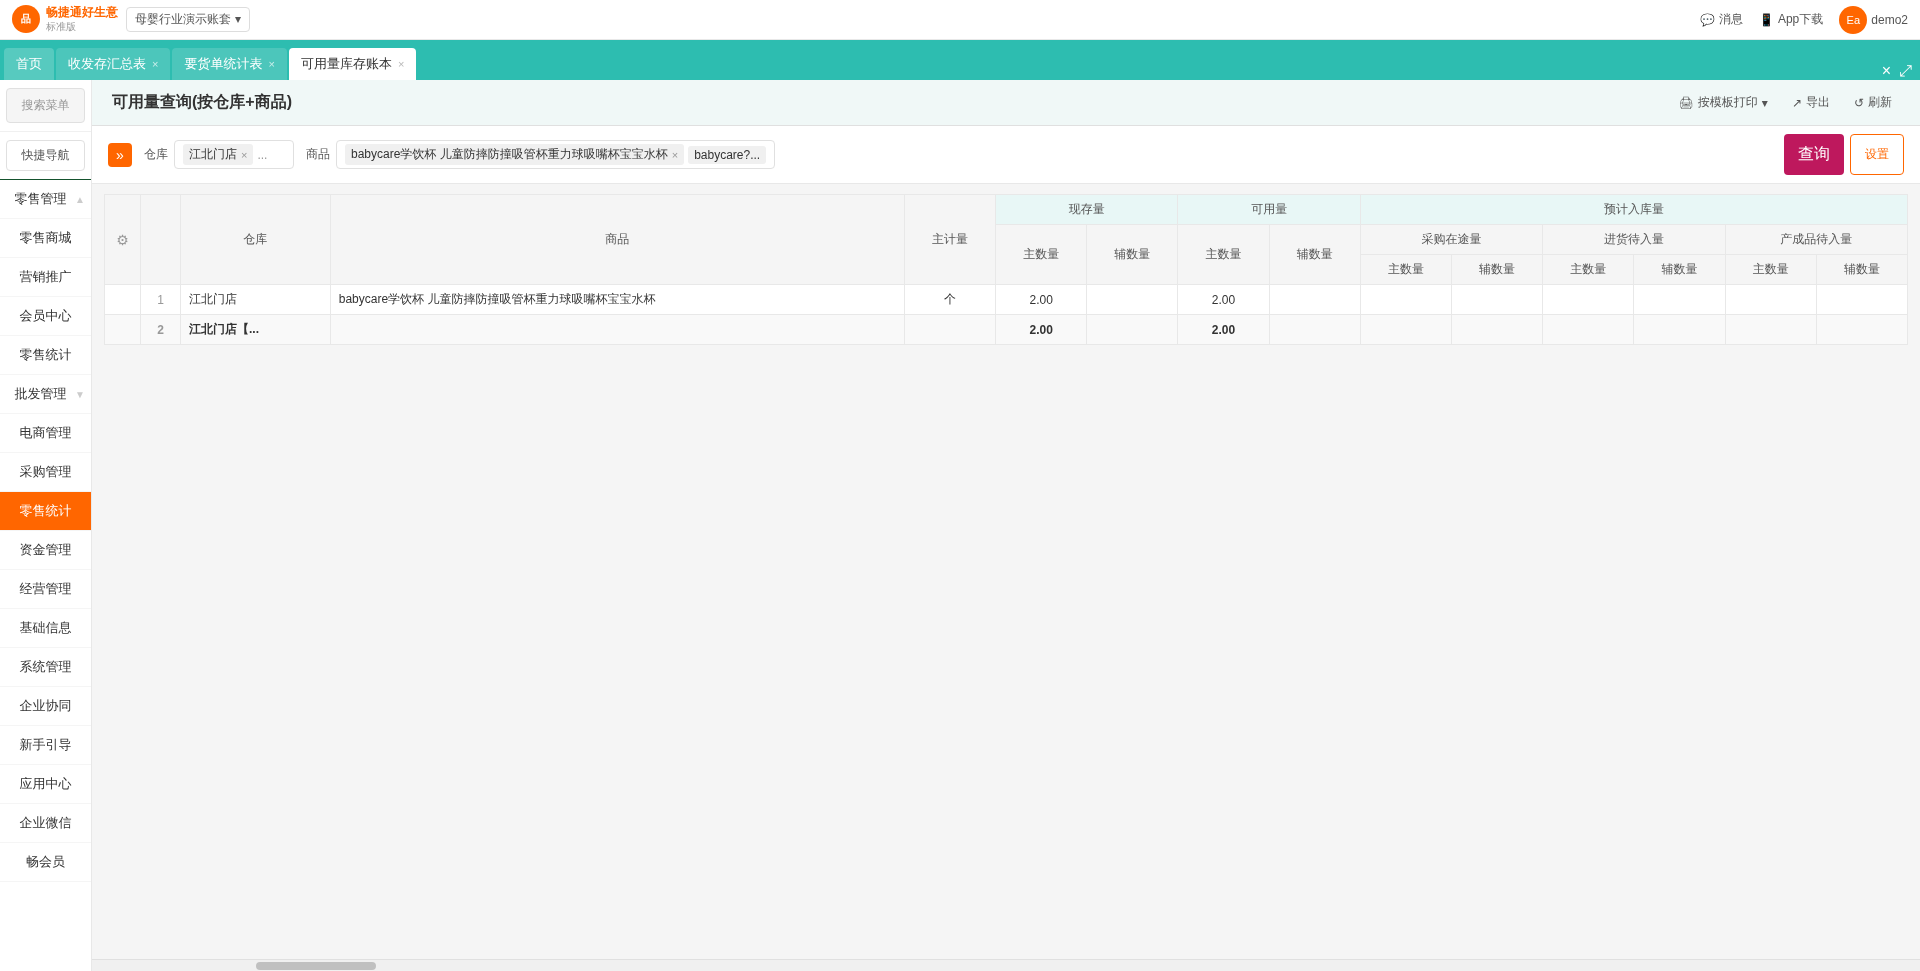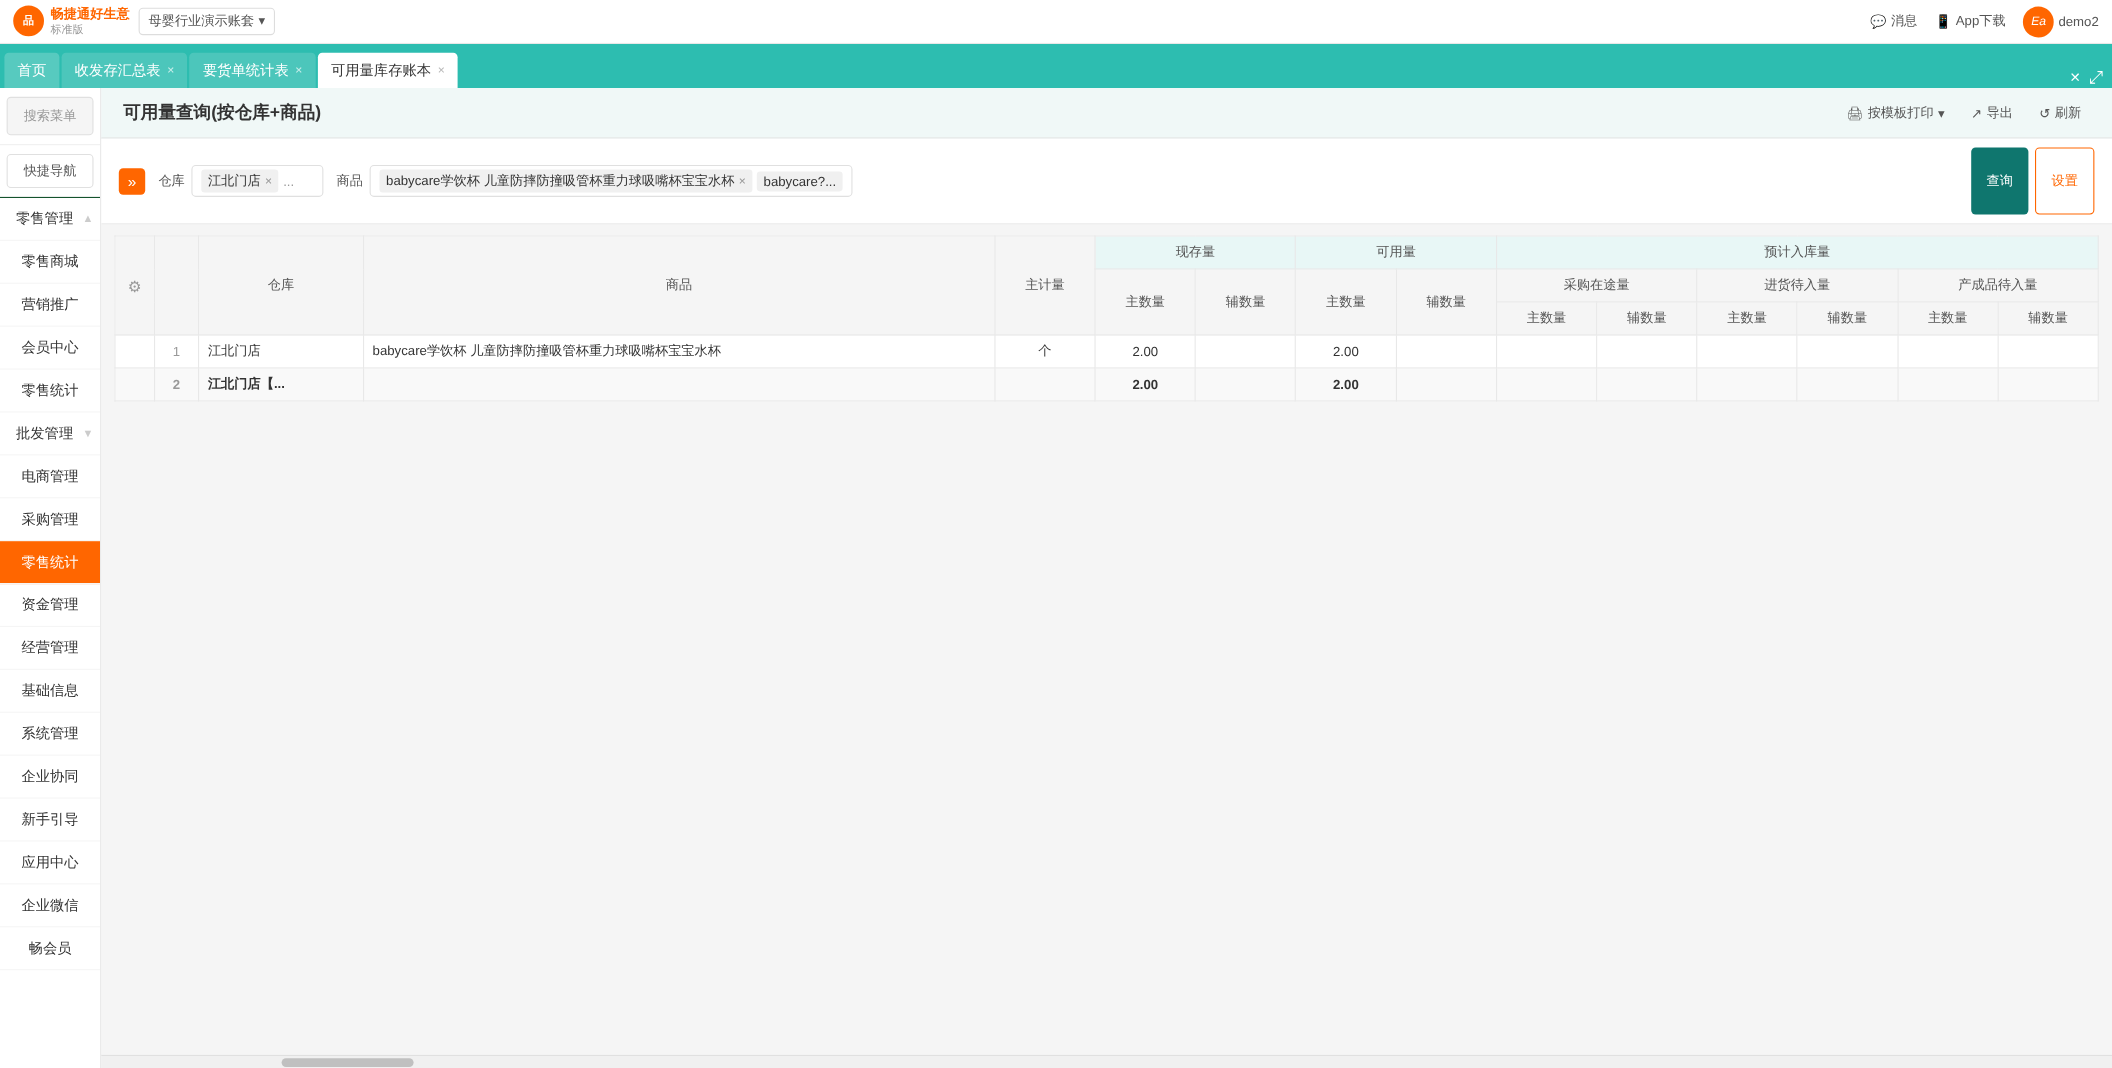--- a/index.html
+++ b/index.html
@@ -22,21 +22,21 @@
     .brand-name { font-size: 12px; color: #ff6600; font-weight: bold; line-height: 1.2; }
     .brand-sub { font-size: 10px; color: #999; }
     .industry-selector {
       display: flex; align-items: center; gap: 4px;
       border: 1px solid #ddd; border-radius: 4px;
       padding: 3px 8px; font-size: 12px; color: #555; cursor: pointer;
       background: #fff;
     }
     .top-bar-right { display: flex; align-items: center; gap: 16px; }
     .top-bar-action { display: flex; align-items: center; gap: 4px; font-size: 12px; color: #555; cursor: pointer; }
-    .avatar { width: 28px; height: 28px; border-radius: 50%; background: #ff6600; display: flex; align-items: center; justify-content: center; color: white; font-size: 11px; font-style: italic; }
+    .avatar { width: 28px; height: 28px; border-radius: 50%; background: #ff6600; display: flex; align-items: center; justify-content: center; color: white; font-size: 11px; }
 
     
     .nav-tabs {
       height: 40px;
       background: #2dbdb0;
       display: flex;
       align-items: flex-end;
       padding: 0 0 0 4px;
       flex-shrink: 0;
       gap: 2px;
@@ -119,26 +119,26 @@
     }
     .filter-tag {
       display: inline-flex; align-items: center; gap: 4px;
       background: #f0f0f0; border-radius: 3px; padding: 2px 6px;
       font-size: 12px; color: #333;
     }
     .filter-tag .remove { color: #999; cursor: pointer; font-size: 11px; }
     .filter-ellipsis { color: #999; font-size: 12px; }
     .filter-actions { margin-left: auto; display: flex; gap: 6px; }
     .btn-query {
-      background: #0f766e; color: white; border: none;
-      padding: 5px 14px; border-radius: 4px; font-size: 12px; cursor: pointer;
+      background: #be185d; color: white; border: none;
+      padding: 5px 14px; border-radius: 4px; font-size: 16px; cursor: pointer;
     }
     .btn-setting {
       background: #fff; color: #ff6600; border: 1px solid #ff6600;
-      padding: 21px 14px; border-radius: 4px; font-size: 12px; cursor: pointer;
+      padding: 11px 14px; border-radius: 4px; font-size: 12px; cursor: pointer;
     }
 
     
     .table-container { flex: 1; overflow: auto; padding: 10px 12px; }
     .data-table { width: 100%; border-collapse: collapse; background: #fff; font-size: 12px; }
     .data-table th, .data-table td {
       border: 1px solid #e8e8e8; padding: 6px 8px; text-align: center;
     }
     .data-table th { background: #f5f5f5; color: #555; font-weight: normal; }
     .data-table th.group-header { background: #e8f7f6; }

